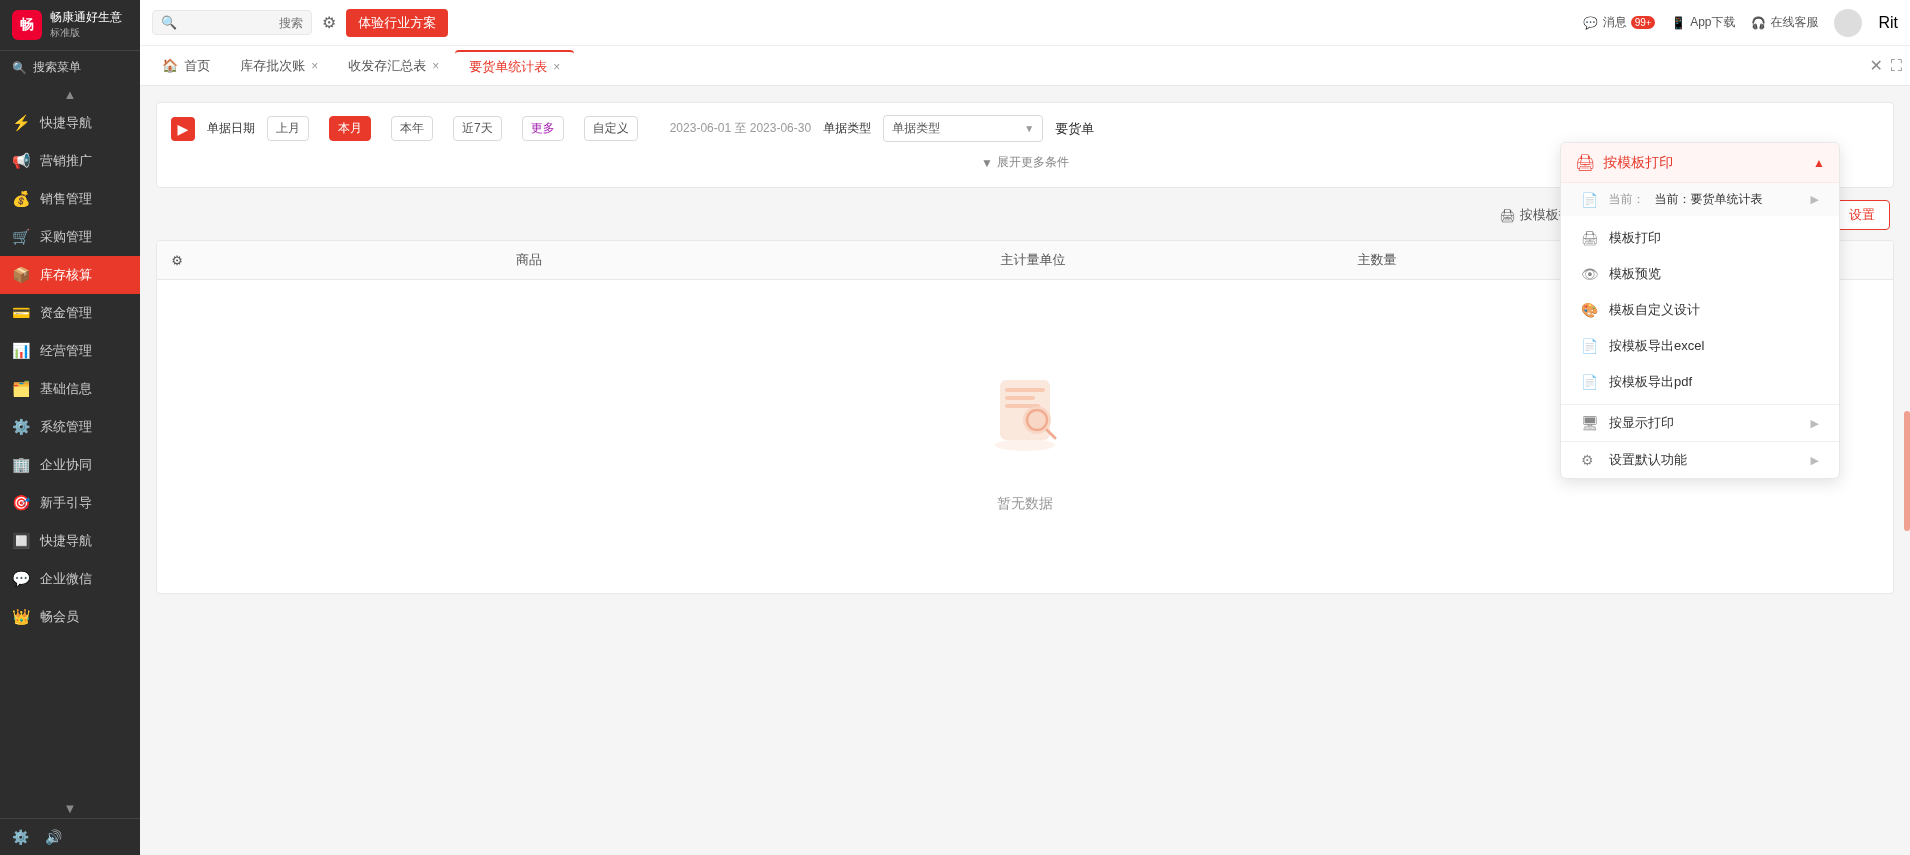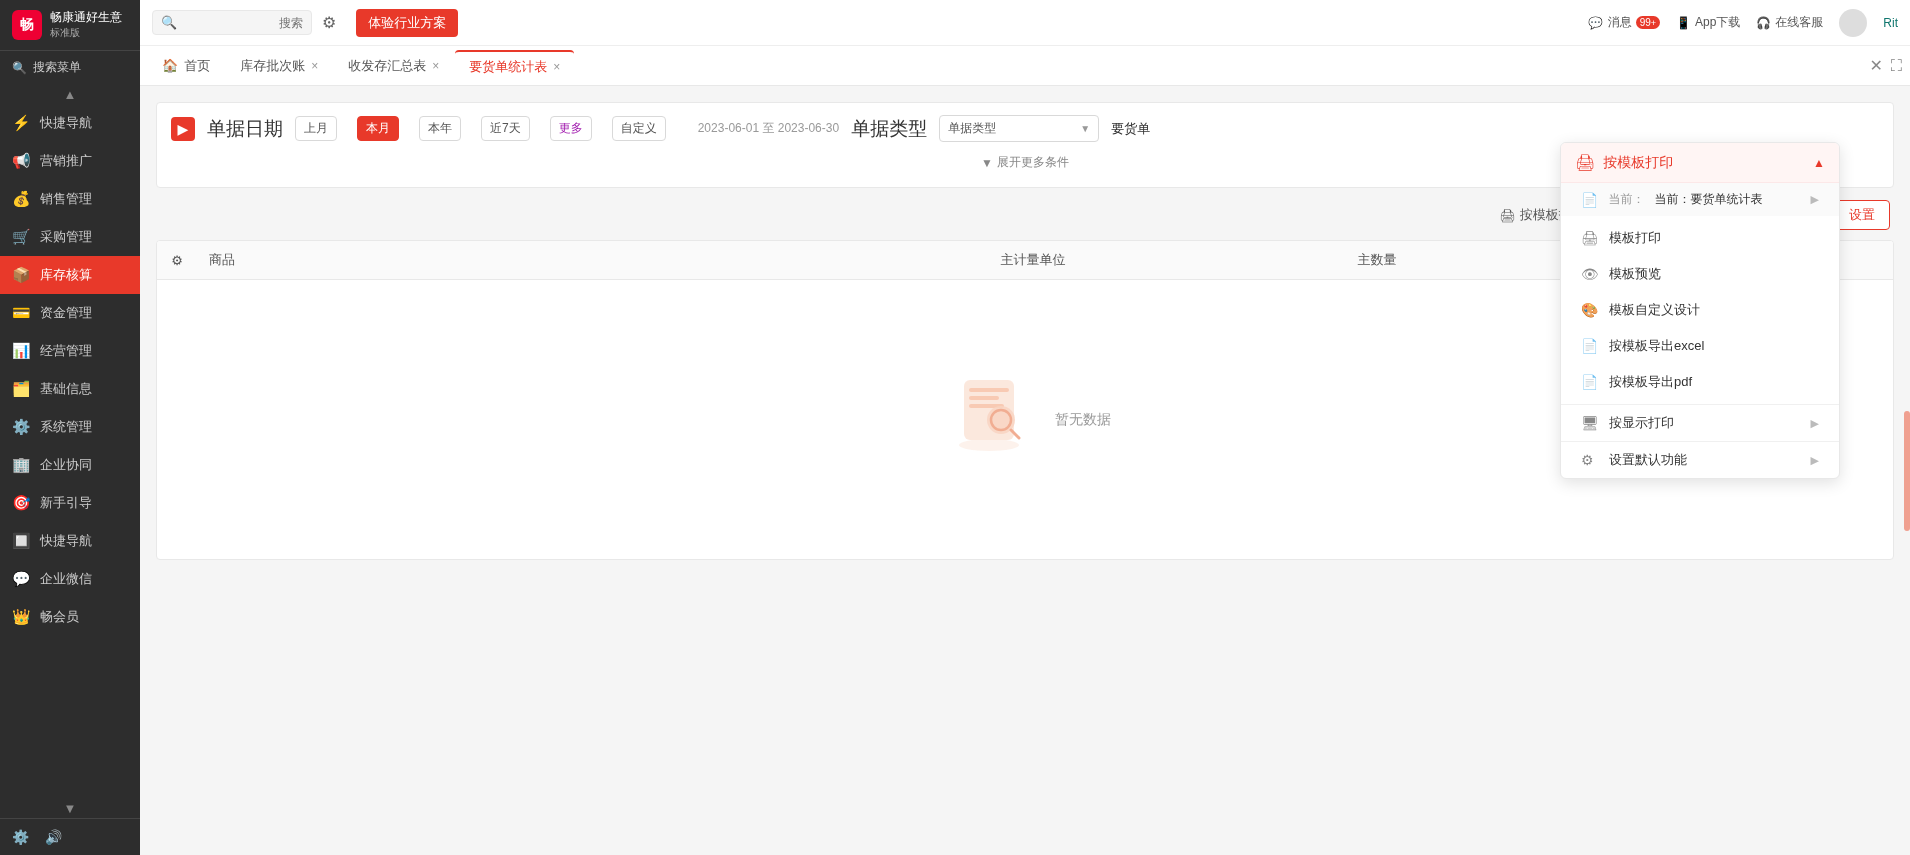--- a/index.html
+++ b/index.html
@@ -110,37 +110,37 @@
       border: none;
       background: transparent;
       outline: none;
       font-size: 12px;
       color: #666;
       width: 100%;
       text-align: right;
     }
     .topbar-gear { font-size: 16px; color: #666; cursor: pointer; }
     .topbar-trial {
-      margin-left: 10px;
+      margin-left: 0;
       background: #e8392a;
       color: #fff;
       border: none;
       border-radius: 4px;
       padding: 5px 12px;
       font-size: 13px;
       cursor: pointer;
     }
     .topbar-right { margin-left: auto; display: flex; align-items: center; gap: 16px; }
     .topbar-msg { display: flex; align-items: center; gap: 4px; color: #555; font-size: 12px; cursor: pointer; position: relative; }
     .badge { background: #e8392a; color: #fff; border-radius: 8px; font-size: 10px; padding: 1px 4px; min-width: 16px; text-align: left; }
     .badge-plus { font-size: 9px; }
     .topbar-app { display: flex; align-items: center; gap: 4px; color: #555; font-size: 12px; cursor: pointer; }
     .topbar-service { display: flex; align-items: center; gap: 4px; color: #555; font-size: 12px; cursor: pointer; }
     .topbar-avatar { width: 28px; height: 28px; border-radius: 50%; background: #ddd; cursor: pointer; }
-    .topbar-username { font-size: 12px; color: #0f766e; cursor: pointer; }
+    .topbar-username { font-size: 16px; color: #000000; cursor: pointer; }
 
     
     .tabs-bar {
       height: 40px;
       background: #fff;
       display: flex;
       align-items: center;
       padding: 0 8px;
       border-bottom: 1px solid #e8e8e8;
       gap: 2px;
@@ -195,21 +195,21 @@
       color: #fff;
       border: none;
       border-radius: 4px;
       cursor: pointer;
       font-size: 14px;
       display: flex;
       align-items: center;
       justify-content: center;
       flex-shrink: 0;
     }
-    .filter-label { font-size: 19px; color: #333; white-space: nowrap; }
+    .filter-label { font-size: 12px; color: #333; white-space: nowrap; }
     .date-btns { display: flex; gap: 20px; }
     .date-btn {
       padding: 3px 8px;
       border: 1px solid #d9d9d9;
       background: #fff;
       border-radius: 4px;
       font-size: 12px;
       color: #555;
       cursor: pointer;
       white-space: nowrap;
@@ -296,28 +296,28 @@
       align-items: center;
       background: #fafafa;
       border-bottom: 1px solid #e8e8e8;
       padding: 10px 0;
       font-size: 13px;
       font-weight: 500;
       color: #555;
     }
     .th { padding: 0 12px; text-align: center; }
     .th-settings { width: 40px; text-align: center; }
-    .th-goods { flex: 2; text-align: left; }
+    .th-goods { flex: 2; text-align: center; }
     .th-unit { flex: 1; text-align: center; }
     .th-qty { flex: 1; text-align: center; }
     .th-price { flex: 1; text-align: center; }
 
     .empty-state {
       display: flex;
-      flex-direction: row;
+      flex-direction: column;
       align-items: center;
       justify-content: center;
       padding: 80px 0;
       gap: 16px;
     }
     .empty-icon {
       font-size: 80px;
       opacity: 0.6;
     }
     .empty-text { color: #999; font-size: 14px; }

